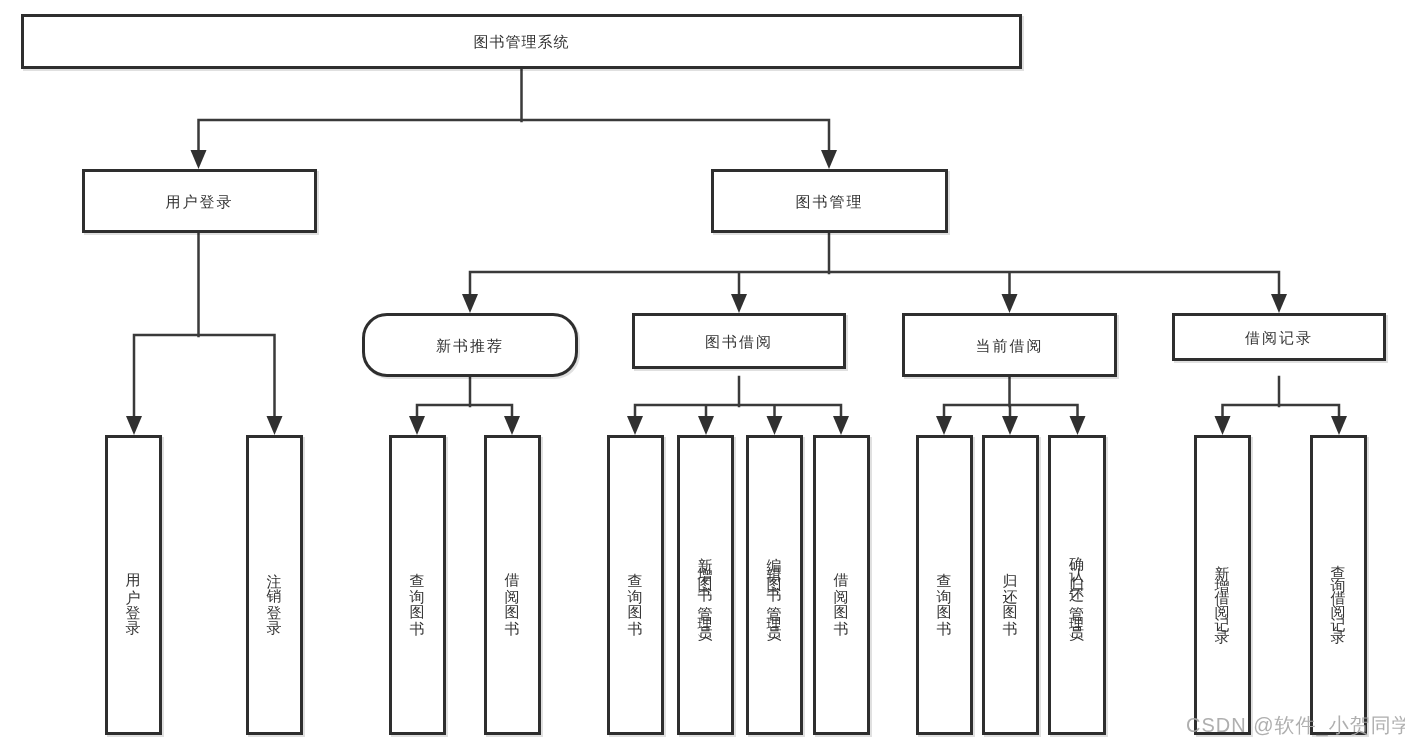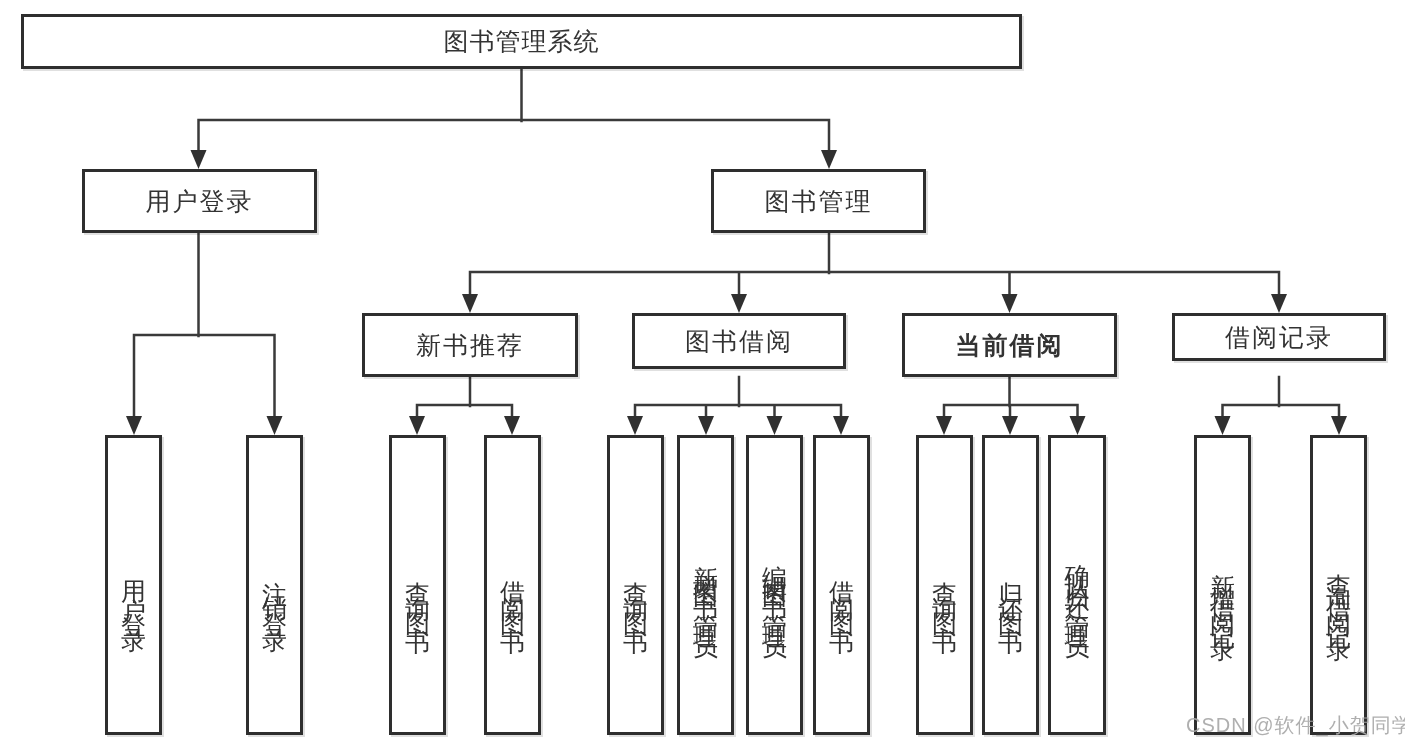--- a/index.html
+++ b/index.html
@@ -18,21 +18,21 @@
   }
   .node {
     position: absolute;
     box-sizing: border-box;
     border: 3px solid #2e2e2e;
     background: #ffffff;
     color: #333333;
     display: flex;
     align-items: center;
     justify-content: center;
-    font-size: 25px;
+    font-size: 15px;
     line-height: 1;
     letter-spacing: 2px;
     z-index: 2;
     box-shadow: 2px 2px 0 rgba(0,0,0,0.12);
   }
   .node.title { letter-spacing: 1px; }
   .leaf {
     width: 57px;
     top: 435px;
     height: 300px;
@@ -106,25 +106,25 @@
     <use href="#ah" x="944" y="435"></use>
     <use href="#ah" x="1010" y="435"></use>
     <use href="#ah" x="1077.5" y="435"></use>
     <use href="#ah" x="1222.5" y="435"></use>
     <use href="#ah" x="1339" y="435"></use>
   </svg>
 
   <div class="node title" style="left:21px; top:14px; width:1001px; height:55px;">图书管理系统</div>
 
   <div class="node" style="left:82px; top:169px; width:235px; height:64px;">用户登录</div>
-  <div class="node" style="left:711px; top:169px; width:215px; height:64px;">图书管理</div>
+  <div class="node" style="left:711px; top:169px; width:237px; height:64px;">图书管理</div>
 
-  <div class="node" style="left:362px; top:313px; width:216px; height:64px;">新书推荐</div>
+  <div class="node" style="left:362px; top:313px; width:216px; height:64px;border-radius:25px;">新书推荐</div>
   <div class="node" style="left:632px; top:313px; width:214px; height:56px;">图书借阅</div>
-  <div class="node" style="left:902px; top:313px; width:215px; height:64px;font-weight:bold;">当前借阅</div>
+  <div class="node" style="left:902px; top:313px; width:215px; height:64px;">当前借阅</div>
   <div class="node" style="left:1172px; top:313px; width:214px; height:48px;">借阅记录</div>
 
   <div class="node leaf" style="left:105px;">
     <span class="vtext sp4">用户登录</span>
   </div>
   <div class="node leaf" style="left:246px;">
     <span class="vtext sp4">注销登录</span>
   </div>
 
   <div class="node leaf" style="left:389px;">

